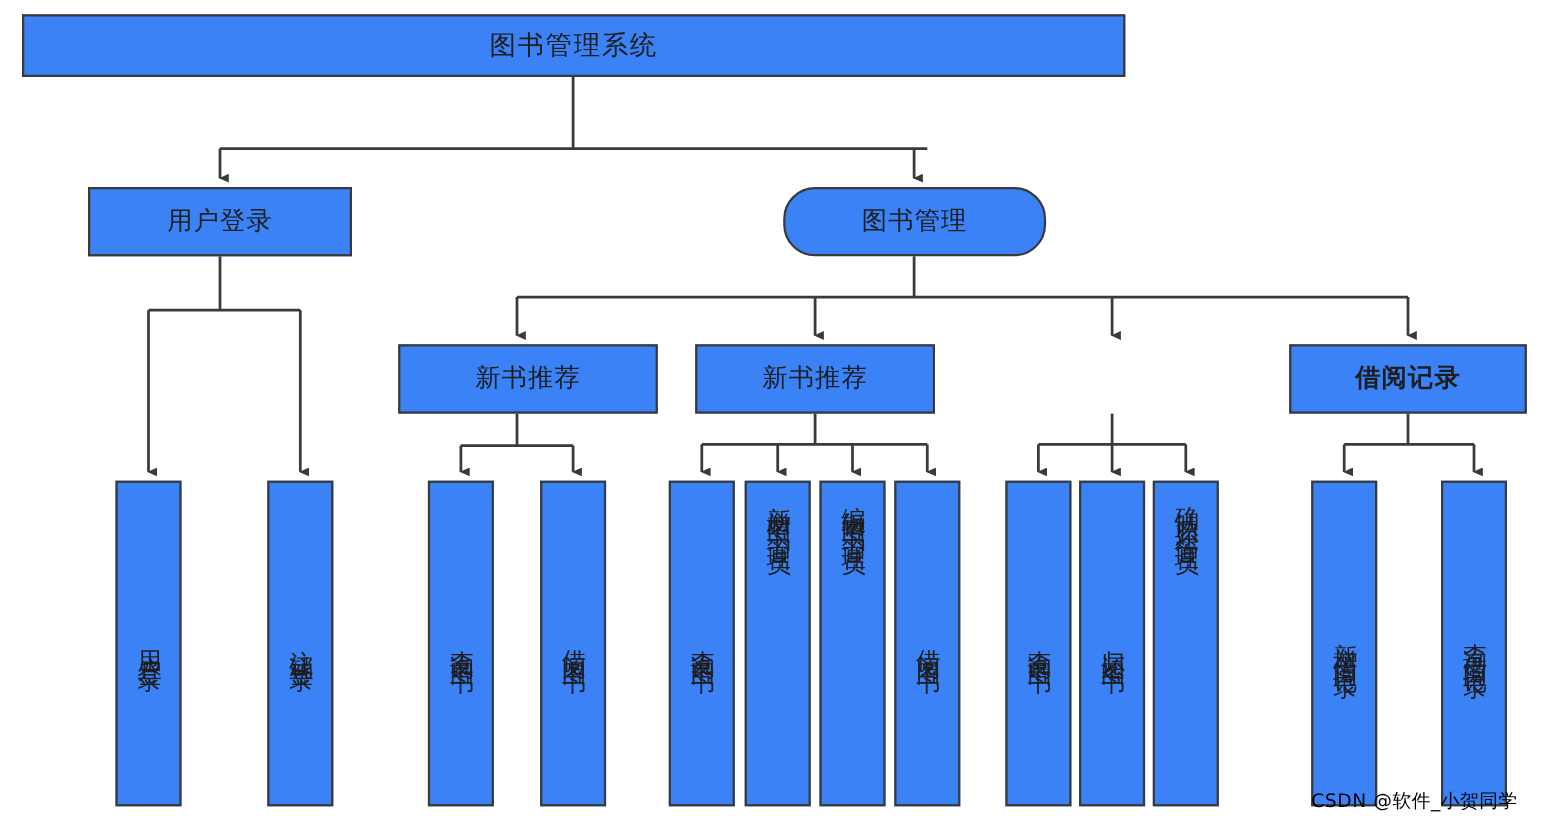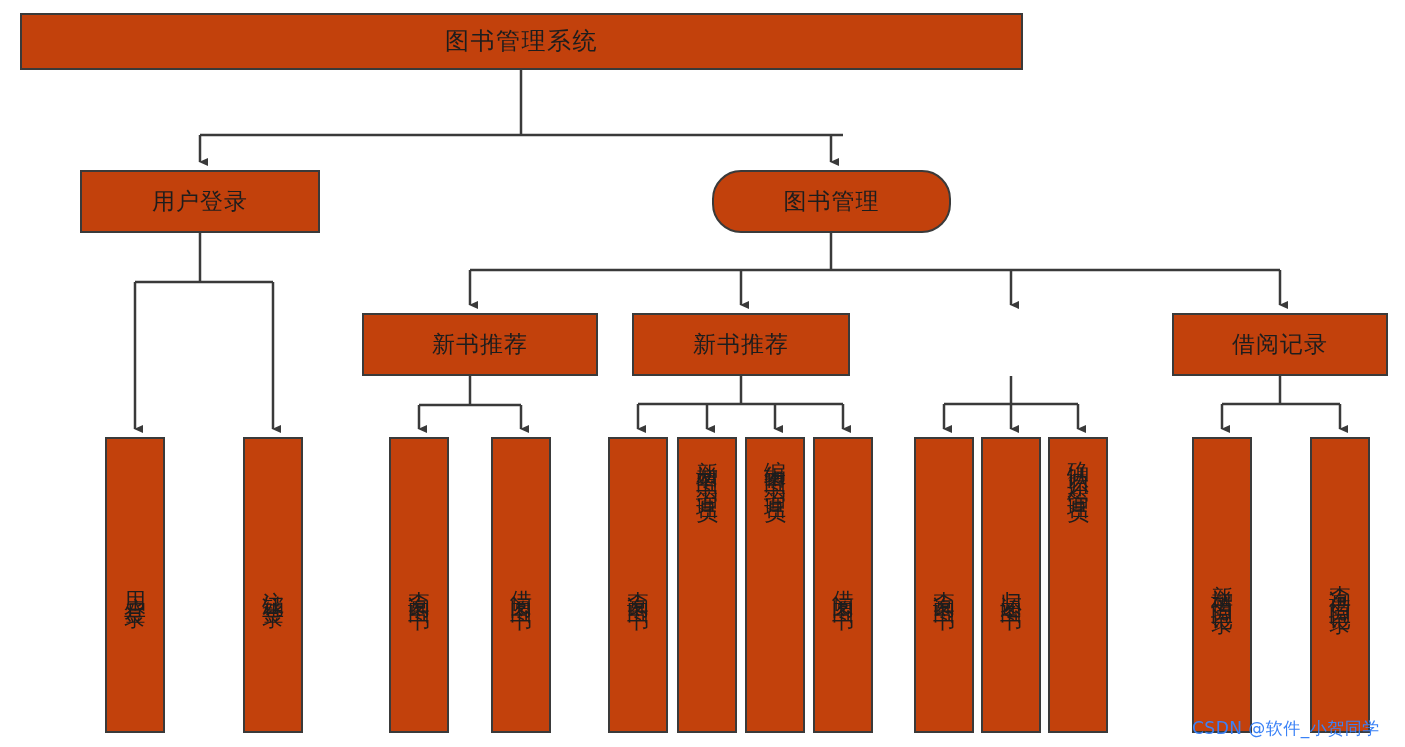--- a/index.html
+++ b/index.html
@@ -22,21 +22,21 @@
     position: absolute;
     left: 0;
     top: 0;
     width: 1405px;
     height: 747px;
     pointer-events: none;
   }
   .node {
     position: absolute;
     box-sizing: border-box;
-    background: #c2410c;
+    background: #3b82f6;
     border: 2.5px solid #3a3a3a;
     display: flex;
     align-items: center;
     justify-content: center;
     color: #1d1d1d;
     z-index: 3;
   }
   .node .label {
     display: block;
     text-align: center;
@@ -64,21 +64,21 @@
     letter-spacing: 6px;
     line-height: 1;
     white-space: nowrap;
   }
   .node.vert.short {
     align-items: center;
     padding-top: 0;
   }
   .watermark {
     position: absolute;
-    color: #3b82f6;
+    color: #000000;
     font-size: 17px;
     letter-spacing: 0.5px;
     white-space: nowrap;
     z-index: 6;
     font-family: "DejaVu Sans", "Liberation Sans", sans-serif;
   }
 </style>
 </head>
 <body>
 
@@ -144,21 +144,21 @@
   <div class="node horiz" style="left:712px; top:170px; width:239px; height:63px;border-radius:29px;">
     <span class="label">图书管理</span>
   </div>
 
   <div class="node horiz" style="left:362px; top:313px; width:236px; height:63px;">
     <span class="label">新书推荐</span>
   </div>
   <div class="node horiz" style="left:632px; top:313px; width:218px; height:63px;">
     <span class="label">新书推荐</span>
   </div>
-  <div class="node horiz" style="left:1172px; top:313px; width:216px; height:63px;">
+  <div class="node horiz" style="left:1172px; top:313px; width:216px; height:63px;font-weight:bold;">
     <span class="label">借阅记录</span>
   </div>
 
   <div class="node vert short" style="left:105px; top:437px; width:60px; height:296px;">
     <span class="label">用户登录</span>
   </div>
   <div class="node vert short" style="left:243px; top:437px; width:60px; height:296px;">
     <span class="label">注销登录</span>
   </div>
 

